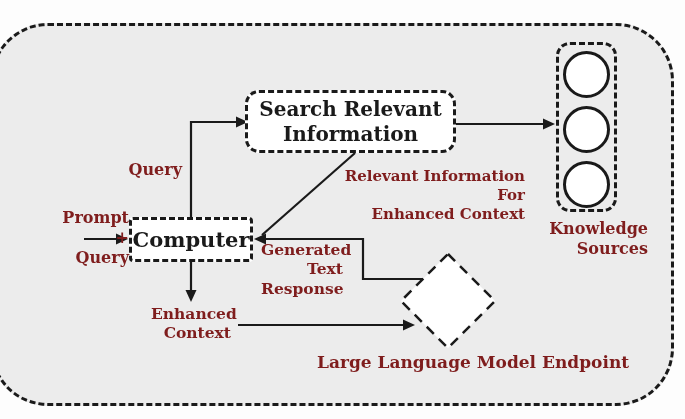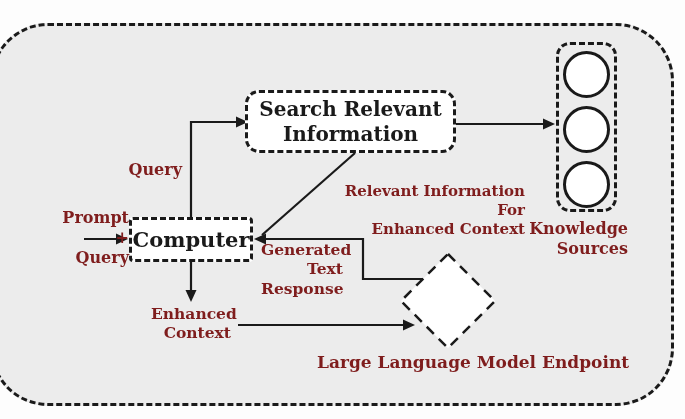--- a/index.html
+++ b/index.html
@@ -83,24 +83,24 @@
   .lbl {
     position: absolute;
     color: #7f1d1d;
     font-weight: bold;
     text-align: right;
     white-space: pre-line;
     line-height: 1.25;
   }
   .lbl.query       { left: 126px; top: 160px; width: 56px;  font-size: 16px; }
   .lbl.prompt      { left: 8px;   top: 208px; width: 80px;  font-size: 16px; margin-left: 41px; }
-  .lbl.relevant    { left: 325px; top: 182px; width: 200px; font-size: 15px; }
+  .lbl.relevant    { left: 325px; top: 167px; width: 200px; font-size: 15px; }
   .lbl.generated   { left: 261px; top: 240px; width: 82px;  font-size: 15.5px; }
   .lbl.enhanced    { left: 151px; top: 304px; width: 80px;  font-size: 15.5px; }
-  .lbl.ksources    { left: 528px; top: 219px; width: 100px; font-size: 16px; }
+  .lbl.ksources    { left: 548px; top: 219px; width: 100px; font-size: 16px; }
   .lbl.llm         { left: 317px; top: 352px; width: 262px; font-size: 17px; white-space: nowrap; }
 </style>
 </head>
 <body>
 
 <div class="canvas">
 
   <div class="boundary"></div>
 
   <svg class="connections" viewBox="0 0 685 419" xmlns="http://www.w3.org/2000/svg">

